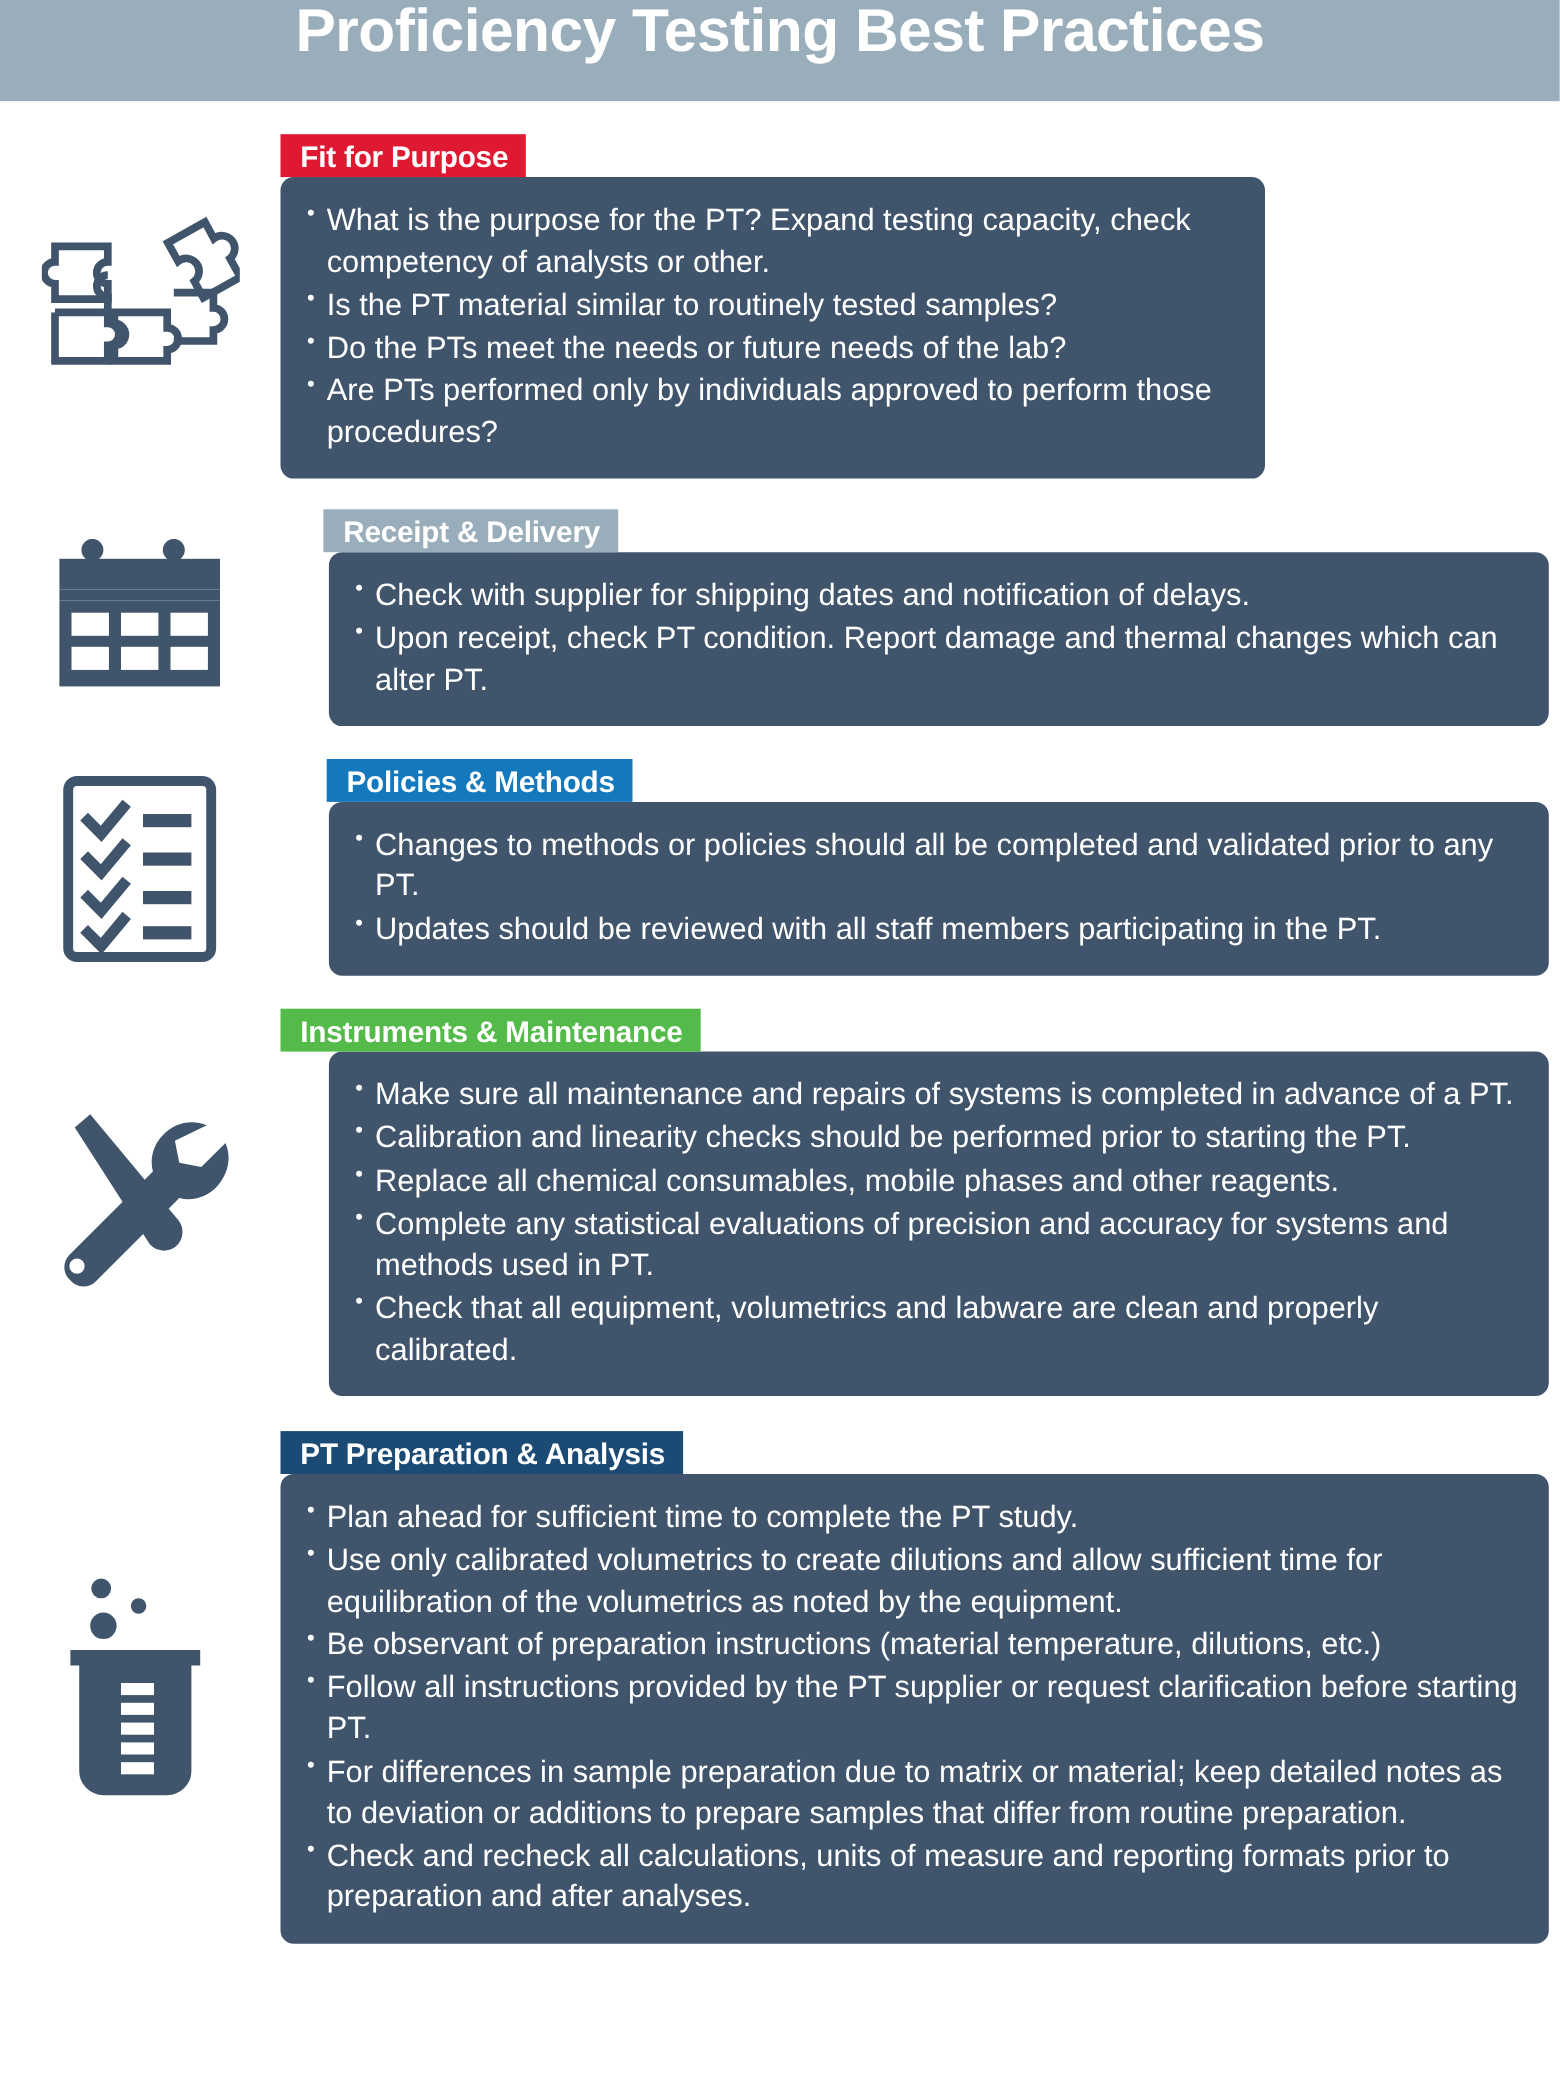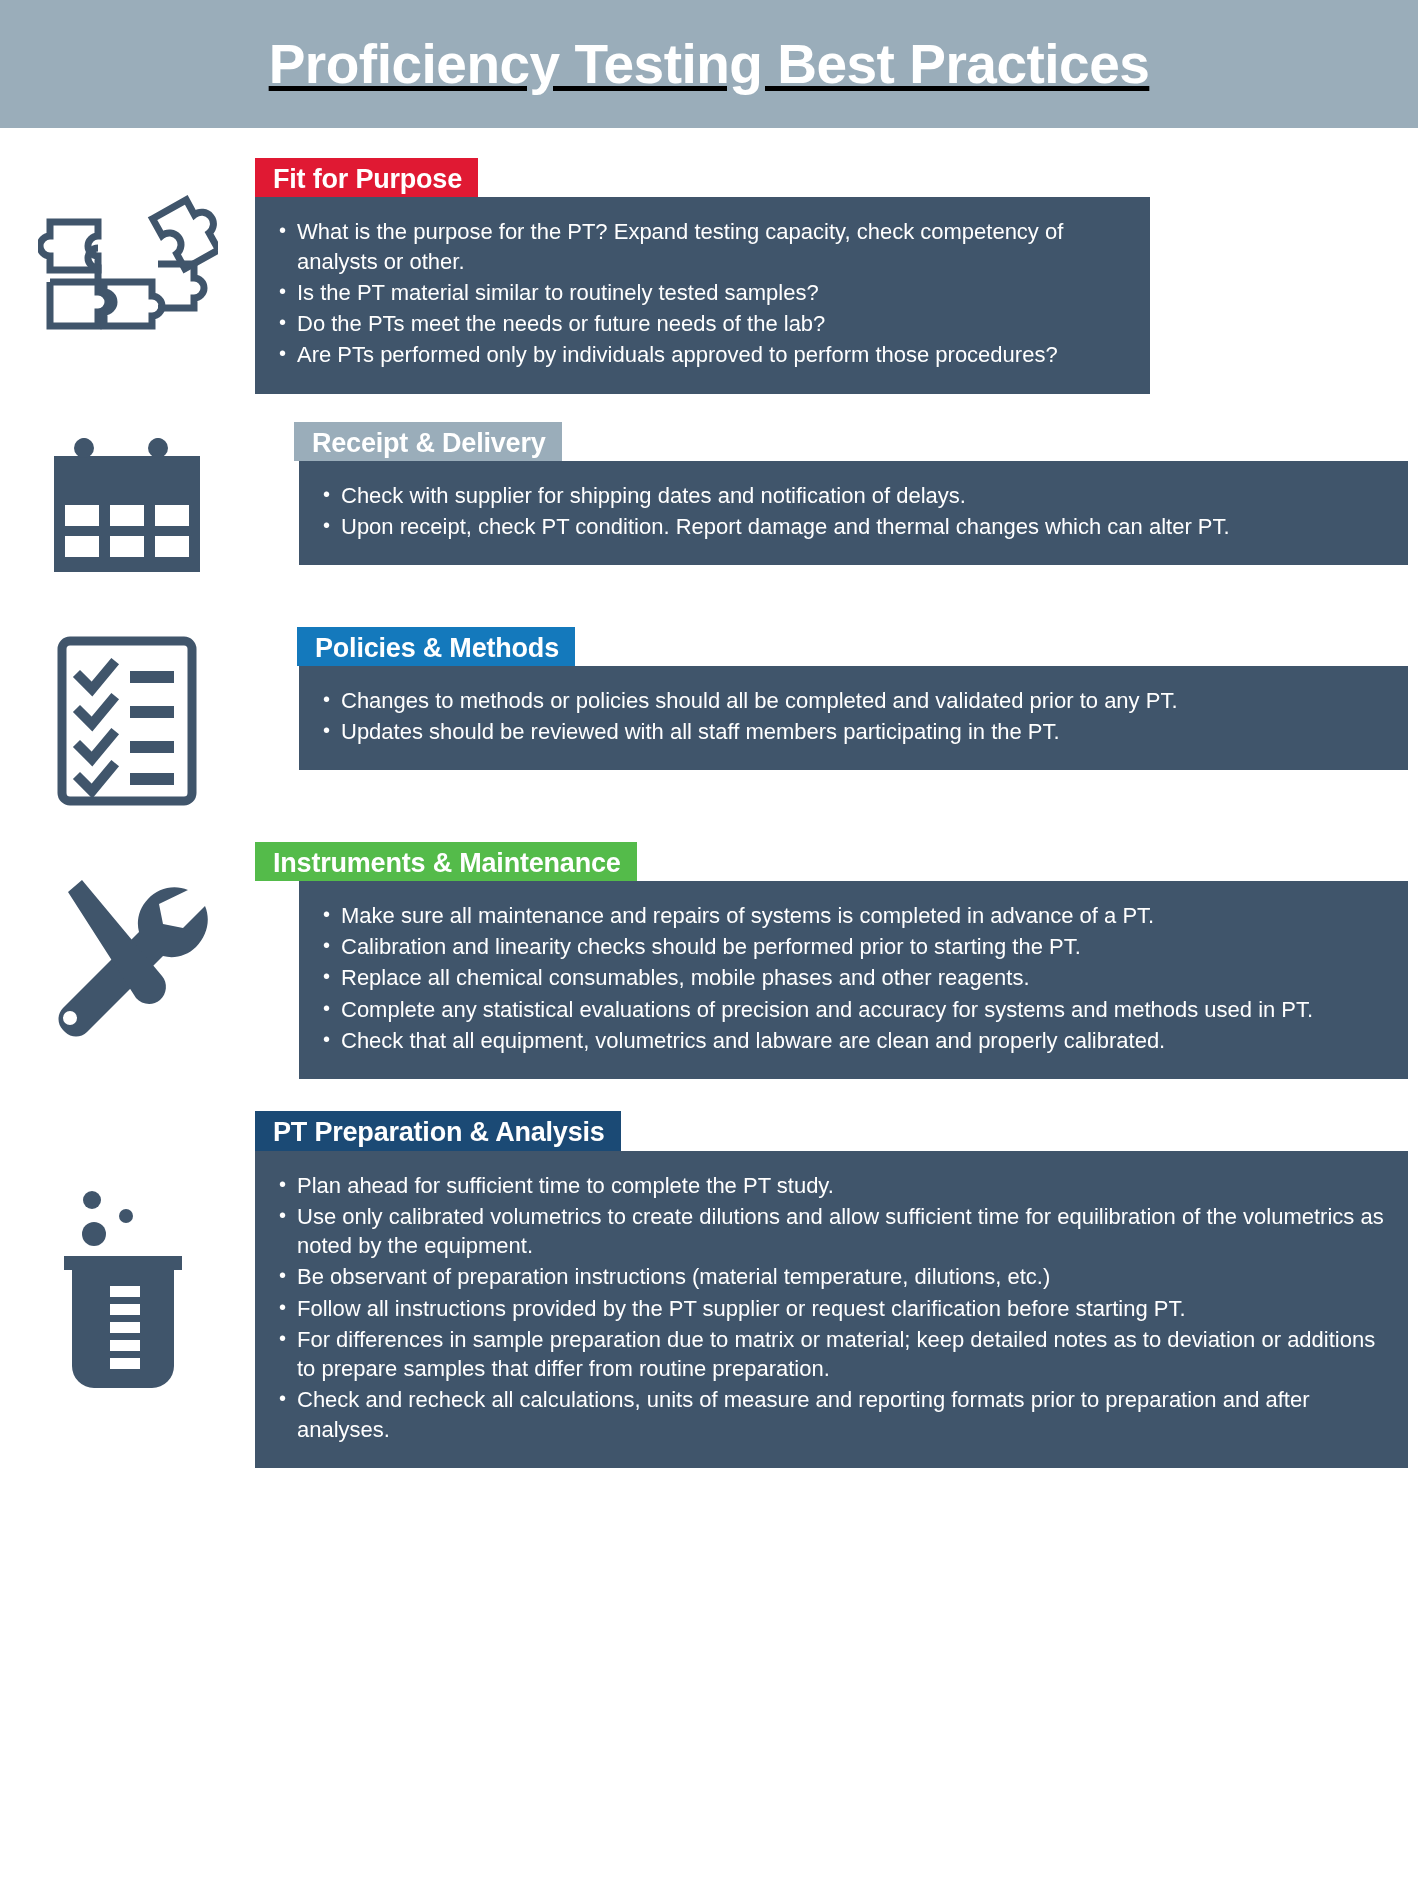--- a/index.html
+++ b/index.html
@@ -12,25 +12,23 @@
     height: 1894px;
     font-family: "Liberation Sans", sans-serif;
     -webkit-font-smoothing: antialiased;
     position: relative;
     overflow: hidden;
   }
 
   
   .banner {
     background: #9aadba;
-    height: 128px;
+    height: 92px;
     display: flex;
-    align-items: center;
     justify-content: center;
-    text-decoration: underline;
   }
   .banner-title {
     color: #ffffff;
     font-size: 55px;
     font-weight: bold;
     letter-spacing: -0.5px;
     line-height: 1;
     text-align: center;
     font-family: "Liberation Sans", sans-serif;
   }
@@ -62,22 +60,23 @@
     font-size: 27px;
     font-weight: bold;
     padding: 7px 16px 4px 18px;
     line-height: 1.05;
     letter-spacing: -0.2px;
   }
   .sec-body {
     background: #40556b;
     color: #ffffff;
     padding: 20px 22px 22px 22px;
-    font-size: 22px;
+    font-size: 28px;
     line-height: 1.33;
+    border-radius: 12px;
   }
   ul.bullets {
     list-style: none;
     margin: 0;
     padding: 0;
   }
   ul.bullets li {
     position: relative;
     padding-left: 20px;
     margin: 0 0 2px 0;

